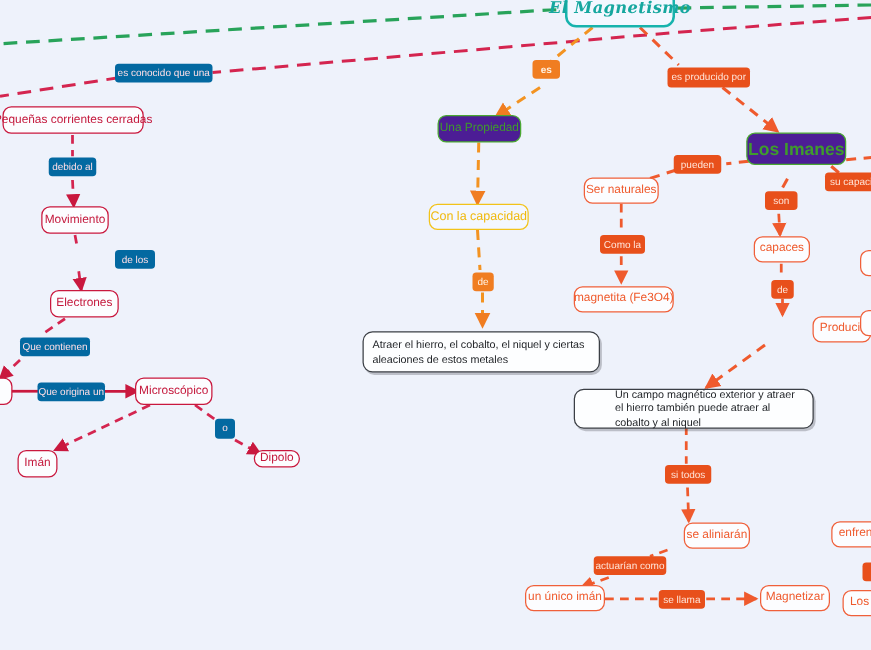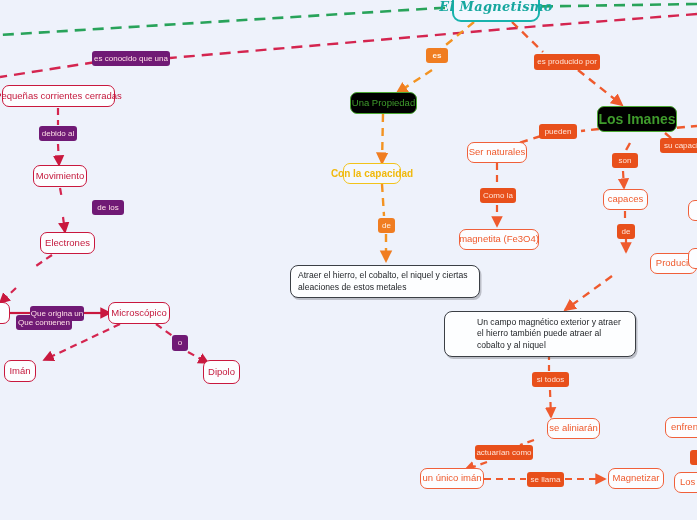--- a/index.html
+++ b/index.html
@@ -34,21 +34,21 @@
     font-style:italic;
     font-weight:bold;
     font-size:13px;
     letter-spacing:.3px;
     border-radius:9px;
   }
 
   
   .n-green{
     border:1.6px solid #4aa832;
-    background:#000000;
+    background:#4c1d95;
     color:#3f9b2c;
     font-size:14px;
     font-weight:bold;
   }
 
   
   .n-yellow{
     border:1.6px solid #f2c31a;
     background:#f3f7ff;
     color:#f0b90d;
@@ -82,21 +82,21 @@
 
   
   .n-red{
     border:1.5px solid #c9183e;
     background:#fcfdff;
     color:#c4183c;
     font-size:9.5px;
   }
   
   .l-red{
-    background:#701a75;
+    background:#0369a1;
     color:#ffdfe6;
     font-size:8px;
     border-radius:3px;
     border:none;
   }
 
   
   .n-stmt{
     border:1.4px solid #3b3f45;
     background:#fdfeff;
@@ -207,55 +207,55 @@
   </div>
 
   <div class="node l-red" style="left:47px;top:200px;width:32px;height:15px;margin-left:45px;">
     <span>de los</span>
   </div>
 
   <div class="node n-red" style="left:40px;top:232px;width:55px;height:22px;">
     <span>Electrones</span>
   </div>
 
-  <div class="node l-red" style="left:16px;top:270px;width:56px;height:15px;margin-top:45px;">
+  <div class="node l-red" style="left:16px;top:270px;width:56px;height:15px;">
     <span>Que contienen</span>
   </div>
 
   <div class="node n-red" style="left:-22px;top:302px;width:32px;height:22px;"></div>
 
   <div class="node l-red" style="left:30px;top:306px;width:54px;height:15px;">
     <span>Que origina un</span>
   </div>
 
   <div class="node n-red" style="left:108px;top:302px;width:62px;height:22px;">
     <span>Microscópico</span>
   </div>
 
   <div class="node l-red" style="left:172px;top:335px;width:16px;height:16px;">
     <span>o</span>
   </div>
 
-  <div class="node n-red" style="left:4px;top:360px;width:32px;height:22px;text-align:right;">
+  <div class="node n-red" style="left:14px;top:360px;width:32px;height:22px;text-align:right;">
     <span>Imán</span>
   </div>
 
-  <div class="node n-red" style="left:203px;top:360px;width:37px;height:24px;">
+  <div class="node n-red" style="left:203px;top:360px;width:37px;height:14px;">
     <span>Dipolo</span>
   </div>
 
   <div class="node l-orange2" style="left:426px;top:48px;width:22px;height:15px;font-weight:bold;">
     <span>es</span>
   </div>
 
   <div class="node n-green" style="left:350px;top:92px;width:67px;height:22px;font-size:9.5px;font-weight:normal;">
     <span>Una Propiedad</span>
   </div>
 
-  <div class="node n-yellow" style="left:343px;top:163px;width:58px;height:21px;font-weight:bold;">
+  <div class="node n-yellow" style="left:343px;top:163px;width:80px;height:21px;">
     <span>Con la capacidad</span>
   </div>
 
   <div class="node l-orange2" style="left:378px;top:218px;width:17px;height:15px;">
     <span>de</span>
   </div>
 
   <div class="node n-stmt" style="left:290px;top:265px;width:190px;height:33px;">
     <span>Atraer el hierro, el cobalto, el niquel y ciertas aleaciones de estos metales</span>
   </div>
@@ -300,21 +300,21 @@
     <span>de</span>
   </div>
 
   <div class="node n-orange" style="left:602px;top:253px;width:47px;height:21px;margin-left:48px;">
     <span>Producir</span>
   </div>
 
   <div class="node n-orange" style="left:688px;top:200px;width:34px;height:21px;"></div>
   <div class="node n-orange" style="left:688px;top:248px;width:34px;height:21px;"></div>
 
-  <div class="node n-stmt" style="left:444px;top:311px;width:192px;height:46px;padding-left:32px;">
+  <div class="node n-stmt" style="left:459px;top:311px;width:192px;height:32px;padding-left:32px;">
     <span>Un campo magnético exterior y atraer el hierro también puede atraer al cobalto y al niquel</span>
   </div>
 
   <div class="node l-orange" style="left:532px;top:372px;width:37px;height:15px;">
     <span>si todos</span>
   </div>
 
   <div class="node n-orange" style="left:525px;top:418px;width:53px;height:21px;margin-left:22px;">
     <span>se aliniarán</span>
   </div>

